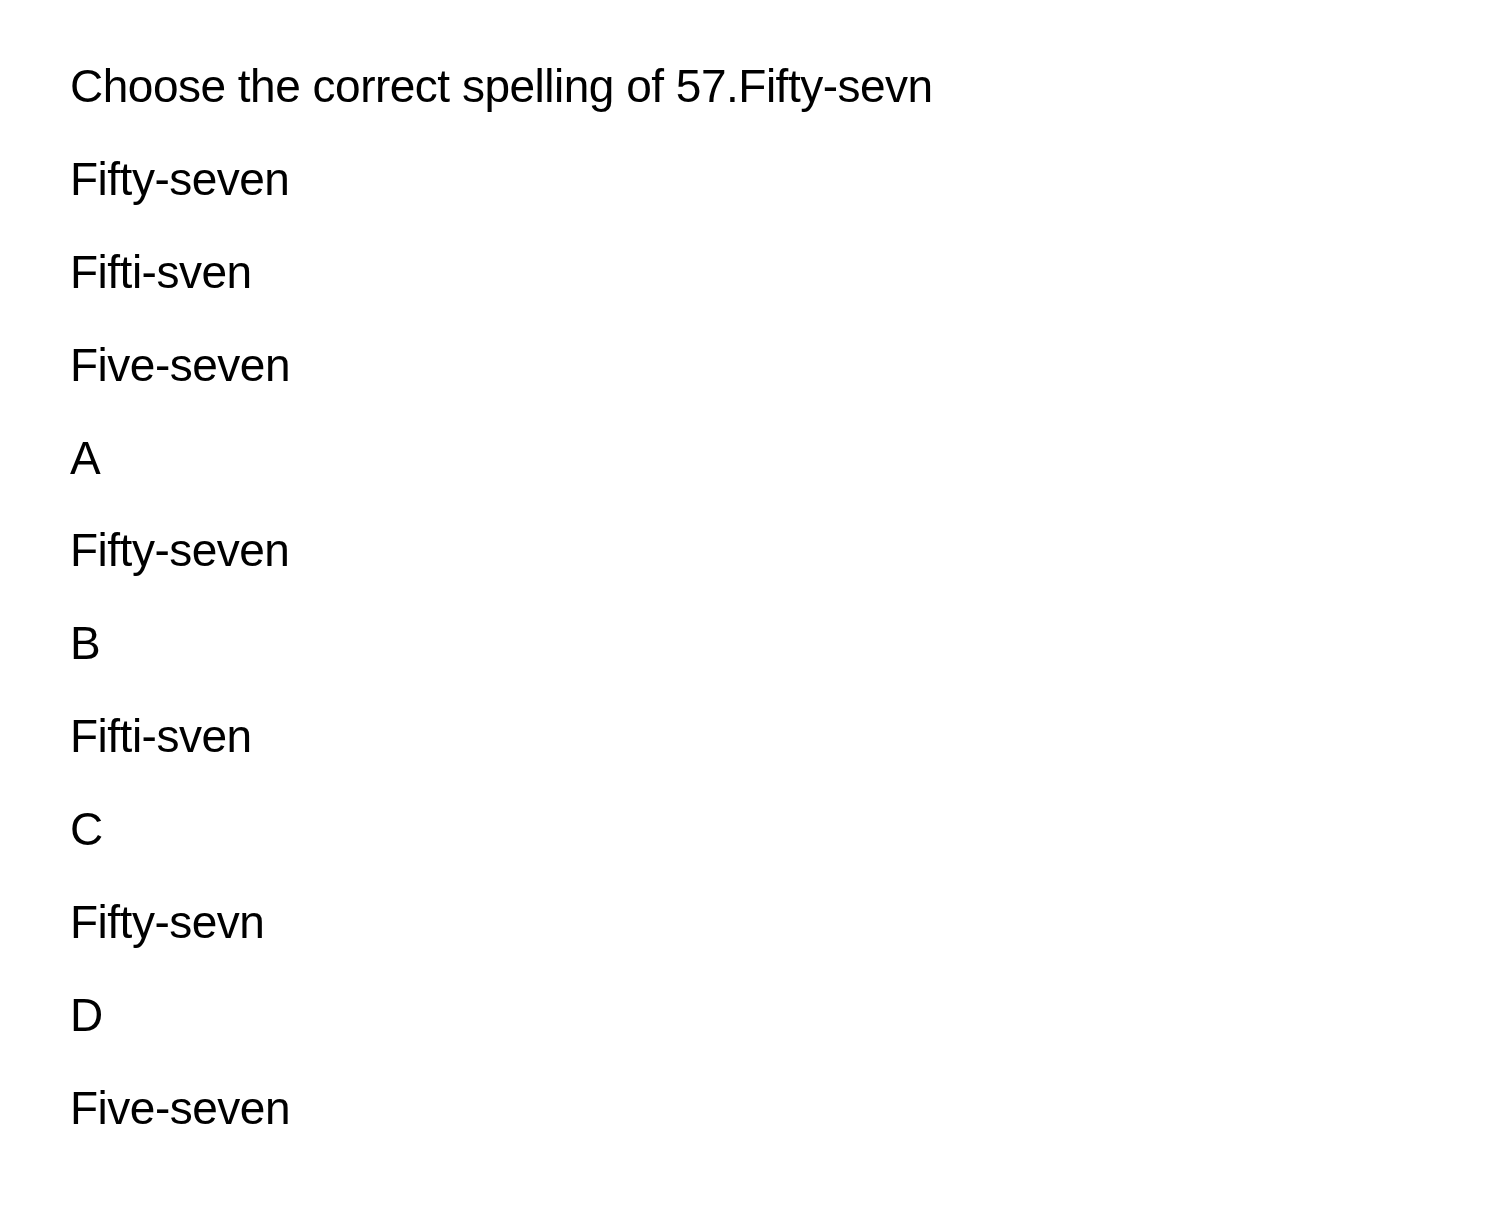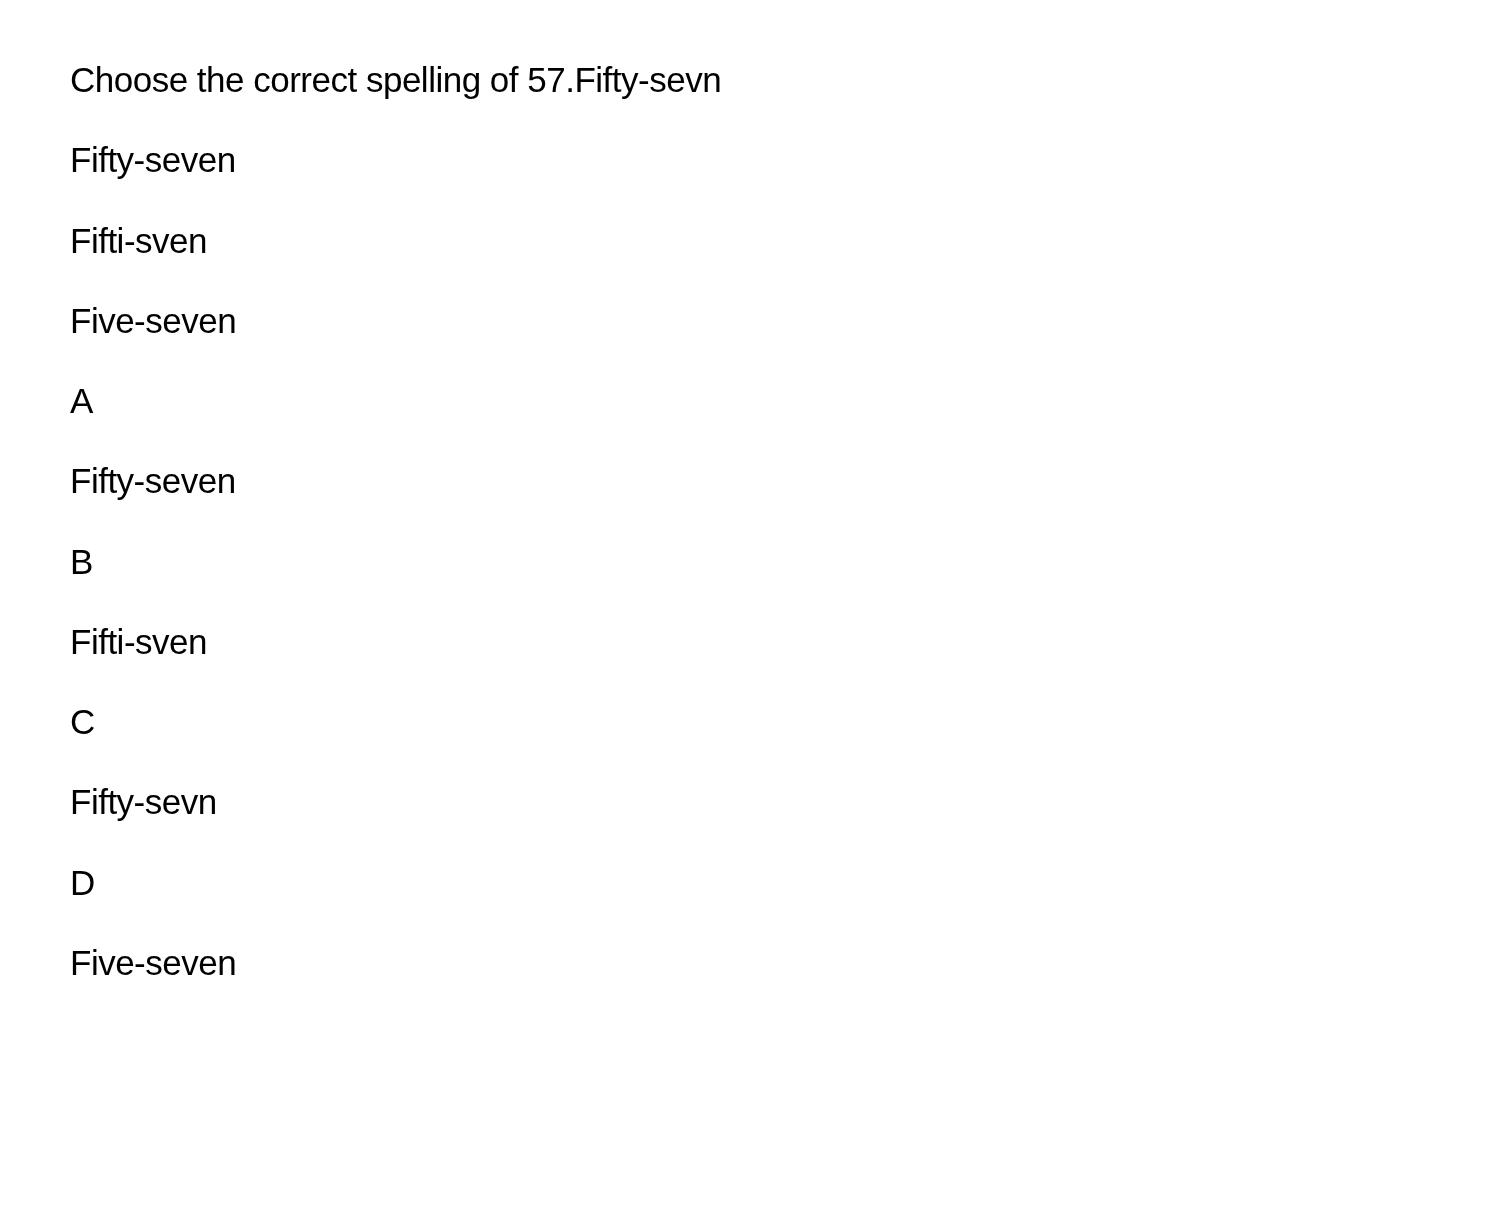--- a/index.html
+++ b/index.html
@@ -8,21 +8,21 @@
       box-sizing: border-box;
     }
     body {
       background: #ffffff;
       font-family: -apple-system, BlinkMacSystemFont, "Segoe UI", Helvetica, Arial, sans-serif;
       width: 1500px;
       height: 1216px;
       padding: 60px 70px;
     }
     .line {
-      font-size: 35px;
+      font-size: 46px;
       color: #000000;
       line-height: 1.15;
       margin-bottom: 40px;
       letter-spacing: -0.5px;
     }
   </style>
 </head>
 <body>
 
 <div class="line">Choose the correct spelling of 57.Fifty-sevn</div>

